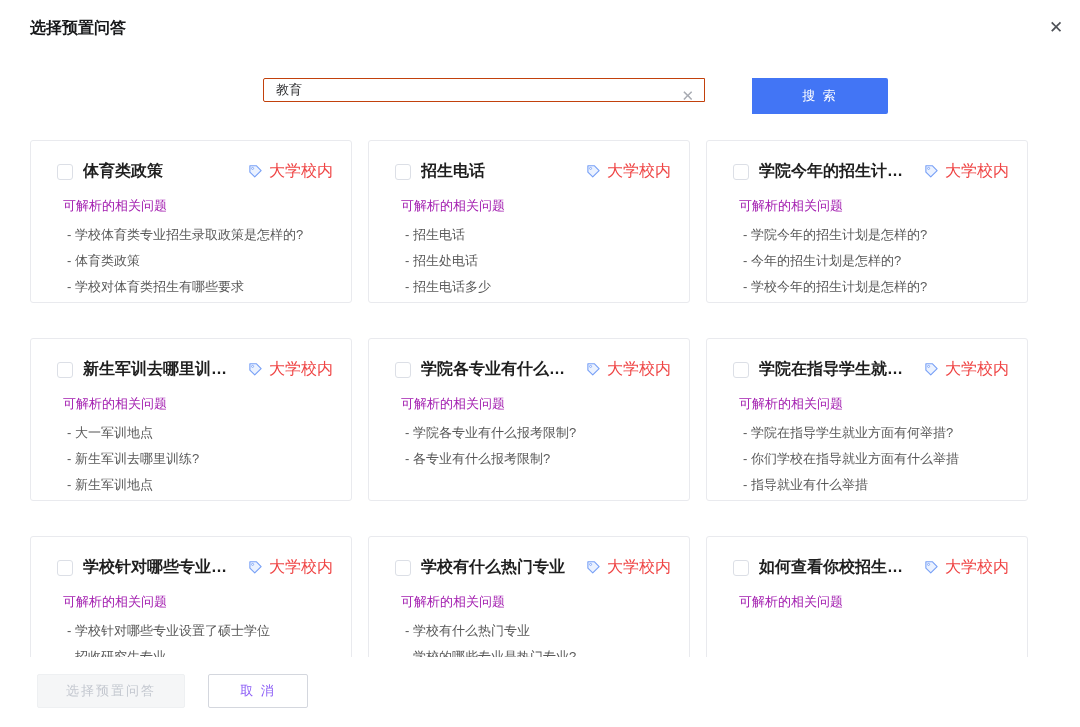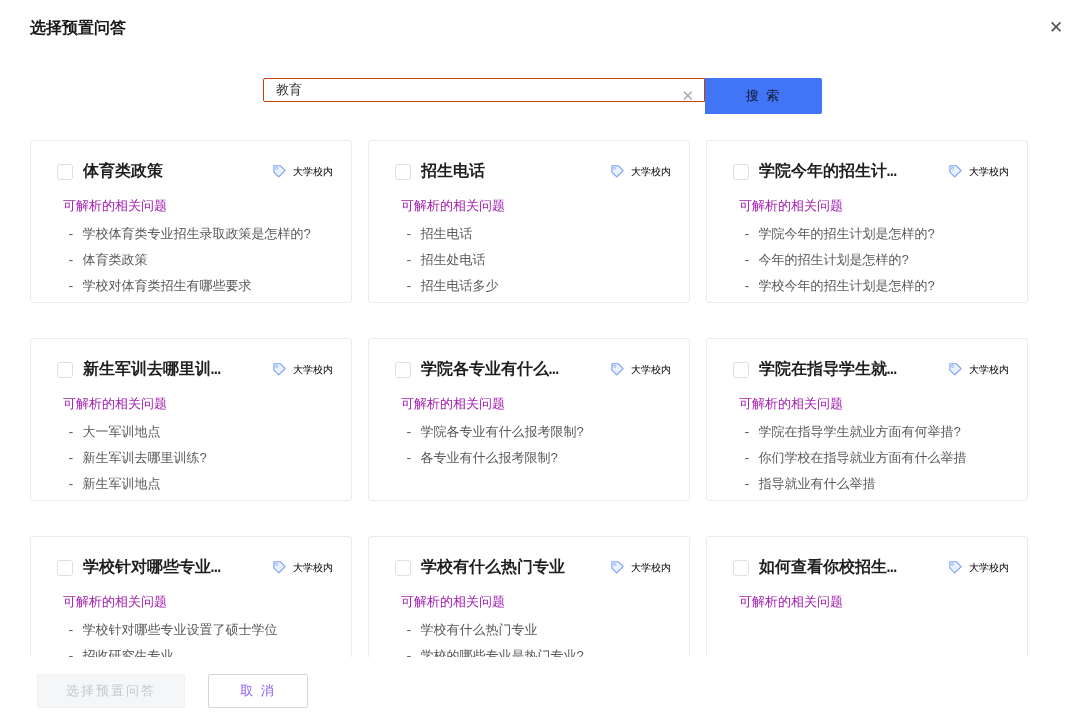--- a/index.html
+++ b/index.html
@@ -27,28 +27,27 @@
   .search-input-wrap input {
     width: 100%; height: 100%; border: none; outline: none;
     padding: 0 34px 0 12px; font-size: 13px; color: #303133;
     font-family: "Liberation Sans", sans-serif; background: transparent;
   }
   .clear-icon {
     position: absolute; right: 10px; top: 0; height: 34px; line-height: 34px;
     font-size: 15px; color: #a8abb2; cursor: pointer;
   }
   .search-btn {
-    width: 117px; height: 36px; border: none; border-radius: 0 2px 2px 0;
-    background: #4275f5; color: #0f172a; font-size: 13px; letter-spacing: 2px;
-    cursor: pointer; font-family: "Liberation Sans", sans-serif;
+    width: 136px; height: 36px; border: none; border-radius: 0 2px 2px 0;
+    background: #4275f5; color: #ffffff; font-size: 13px; letter-spacing: 2px;
+    cursor: pointer; font-family: "Liberation Sans", sans-serif; margin-left: 47px;
   }
   .grid-clip {
     position: absolute; left: 30px; top: 140px; width: 1000px; height: 517px;
     overflow: hidden;
-    font-family: Liberation Mono, monospace;
   }
   .grid {
     display: grid;
     grid-template-columns: repeat(3, 322px);
     grid-auto-rows: 163px;
     column-gap: 16px; row-gap: 35px;
   }
   .card {
     border: 1px solid #e9eaee; border-radius: 3px; background: #fff;
     overflow: hidden;
@@ -64,21 +63,21 @@
   }
   .card-title {
     font-size: 16px; font-weight: bold; color: #1f1f1f;
     white-space: nowrap; overflow: hidden;
   }
   .card-tag {
     margin-left: auto; display: flex; align-items: center; flex: 0 0 auto;
     padding-left: 6px;
   }
   .tag-icon { width: 15px; height: 15px; margin-right: 6px; }
-  .tag-text { font-size: 10px; color: #000000; }
+  .tag-text { font-size: 16px; color: #ef4444; }
   .card-sub {
     margin: 15px 18px 0 32px; font-size: 13px; color: #a21caf;
   }
   .q-list { margin: 7px 14px 0 36px; }
   .q { font-size: 13px; color: #595959; line-height: 26px; white-space: nowrap; overflow: hidden; }
   .footer { position: absolute; left: 37px; top: 674px; display: flex; }
   .btn-confirm {
     min-width: 148px; height: 34px; padding: 0 24px;
     background: #f5f6f7; border: 1px solid #eef0f2; border-radius: 2px;
     color: #c3c7cf; font-size: 13px; letter-spacing: 2px;

